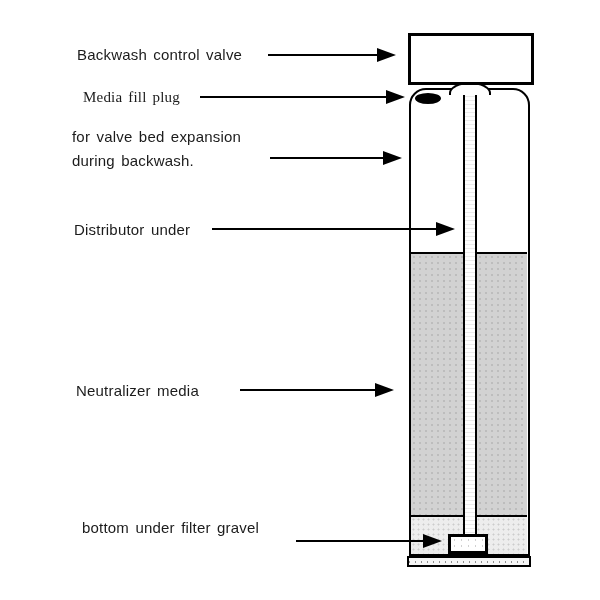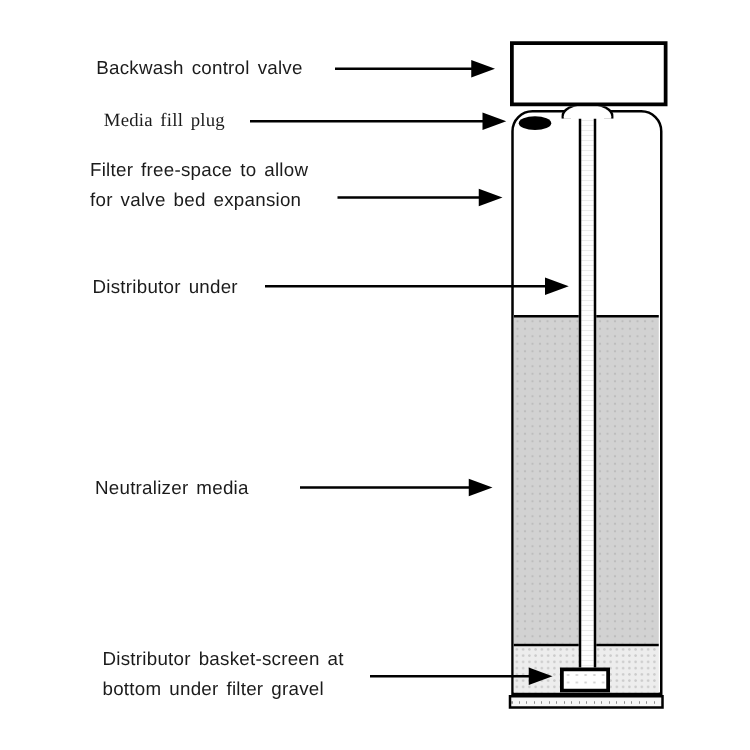--- a/index.html
+++ b/index.html
@@ -116,30 +116,29 @@
 </head>
 <body>
 
 <div id="canvas">
 
   <div class="label" style="left:77px; top:45px;">Backwash control valve</div>
 
   <div class="label" style="left:83px; top:87px;font-family:Liberation Serif, serif;">Media fill plug</div>
 
   <div class="label multiline" style="left:72px; top:125px;">
-    <div>Filter free-space to allow</div>
     <div>for valve bed expansion</div>
+    <div>during backwash.</div>
   </div>
 
   <div class="label" style="left:74px; top:220px;">Distributor under</div>
 
   <div class="label" style="left:76px; top:381px;text-align:right;">Neutralizer media</div>
 
   <div class="label multiline" style="left:82px; top:516px;">
-    <div>Distributor basket-screen at</div>
     <div>bottom under filter gravel</div>
   </div>
 
   <div class="arrow" style="left:268px; top:48px; width:128px;">
     <div class="shaft"></div>
     <div class="head"></div>
   </div>
 
   <div class="arrow" style="left:200px; top:90px; width:205px;">
     <div class="shaft"></div>

